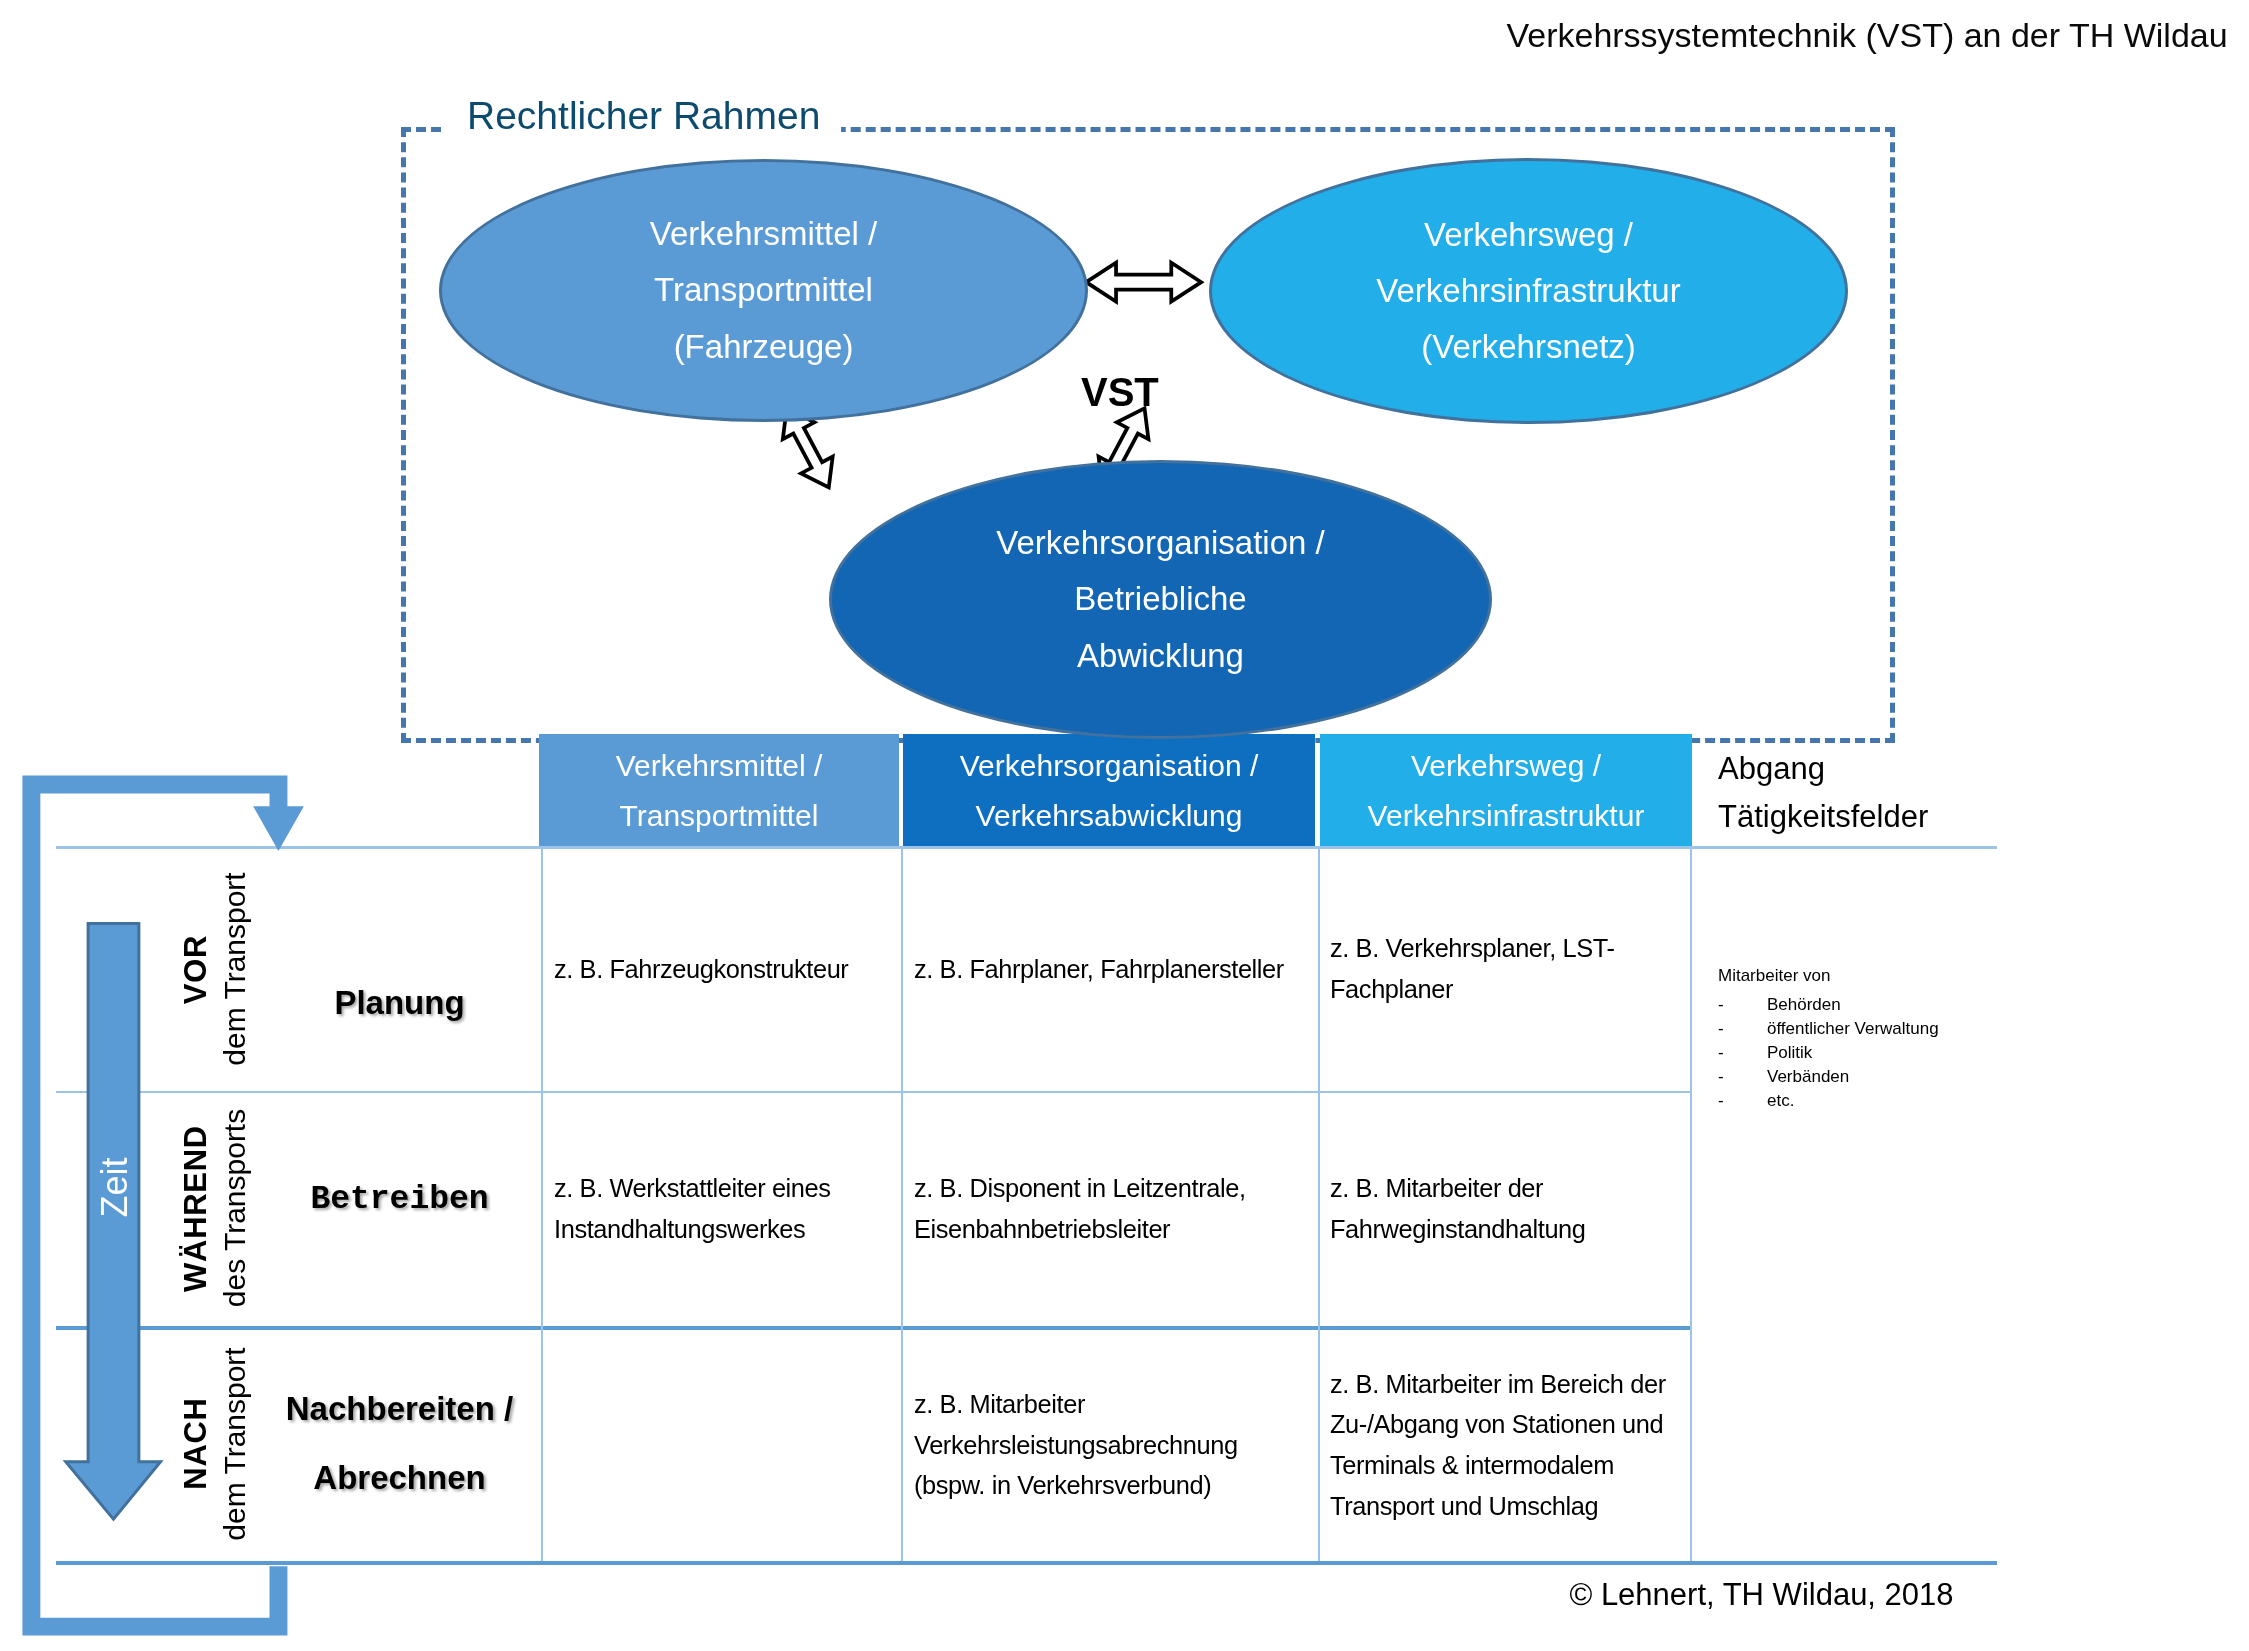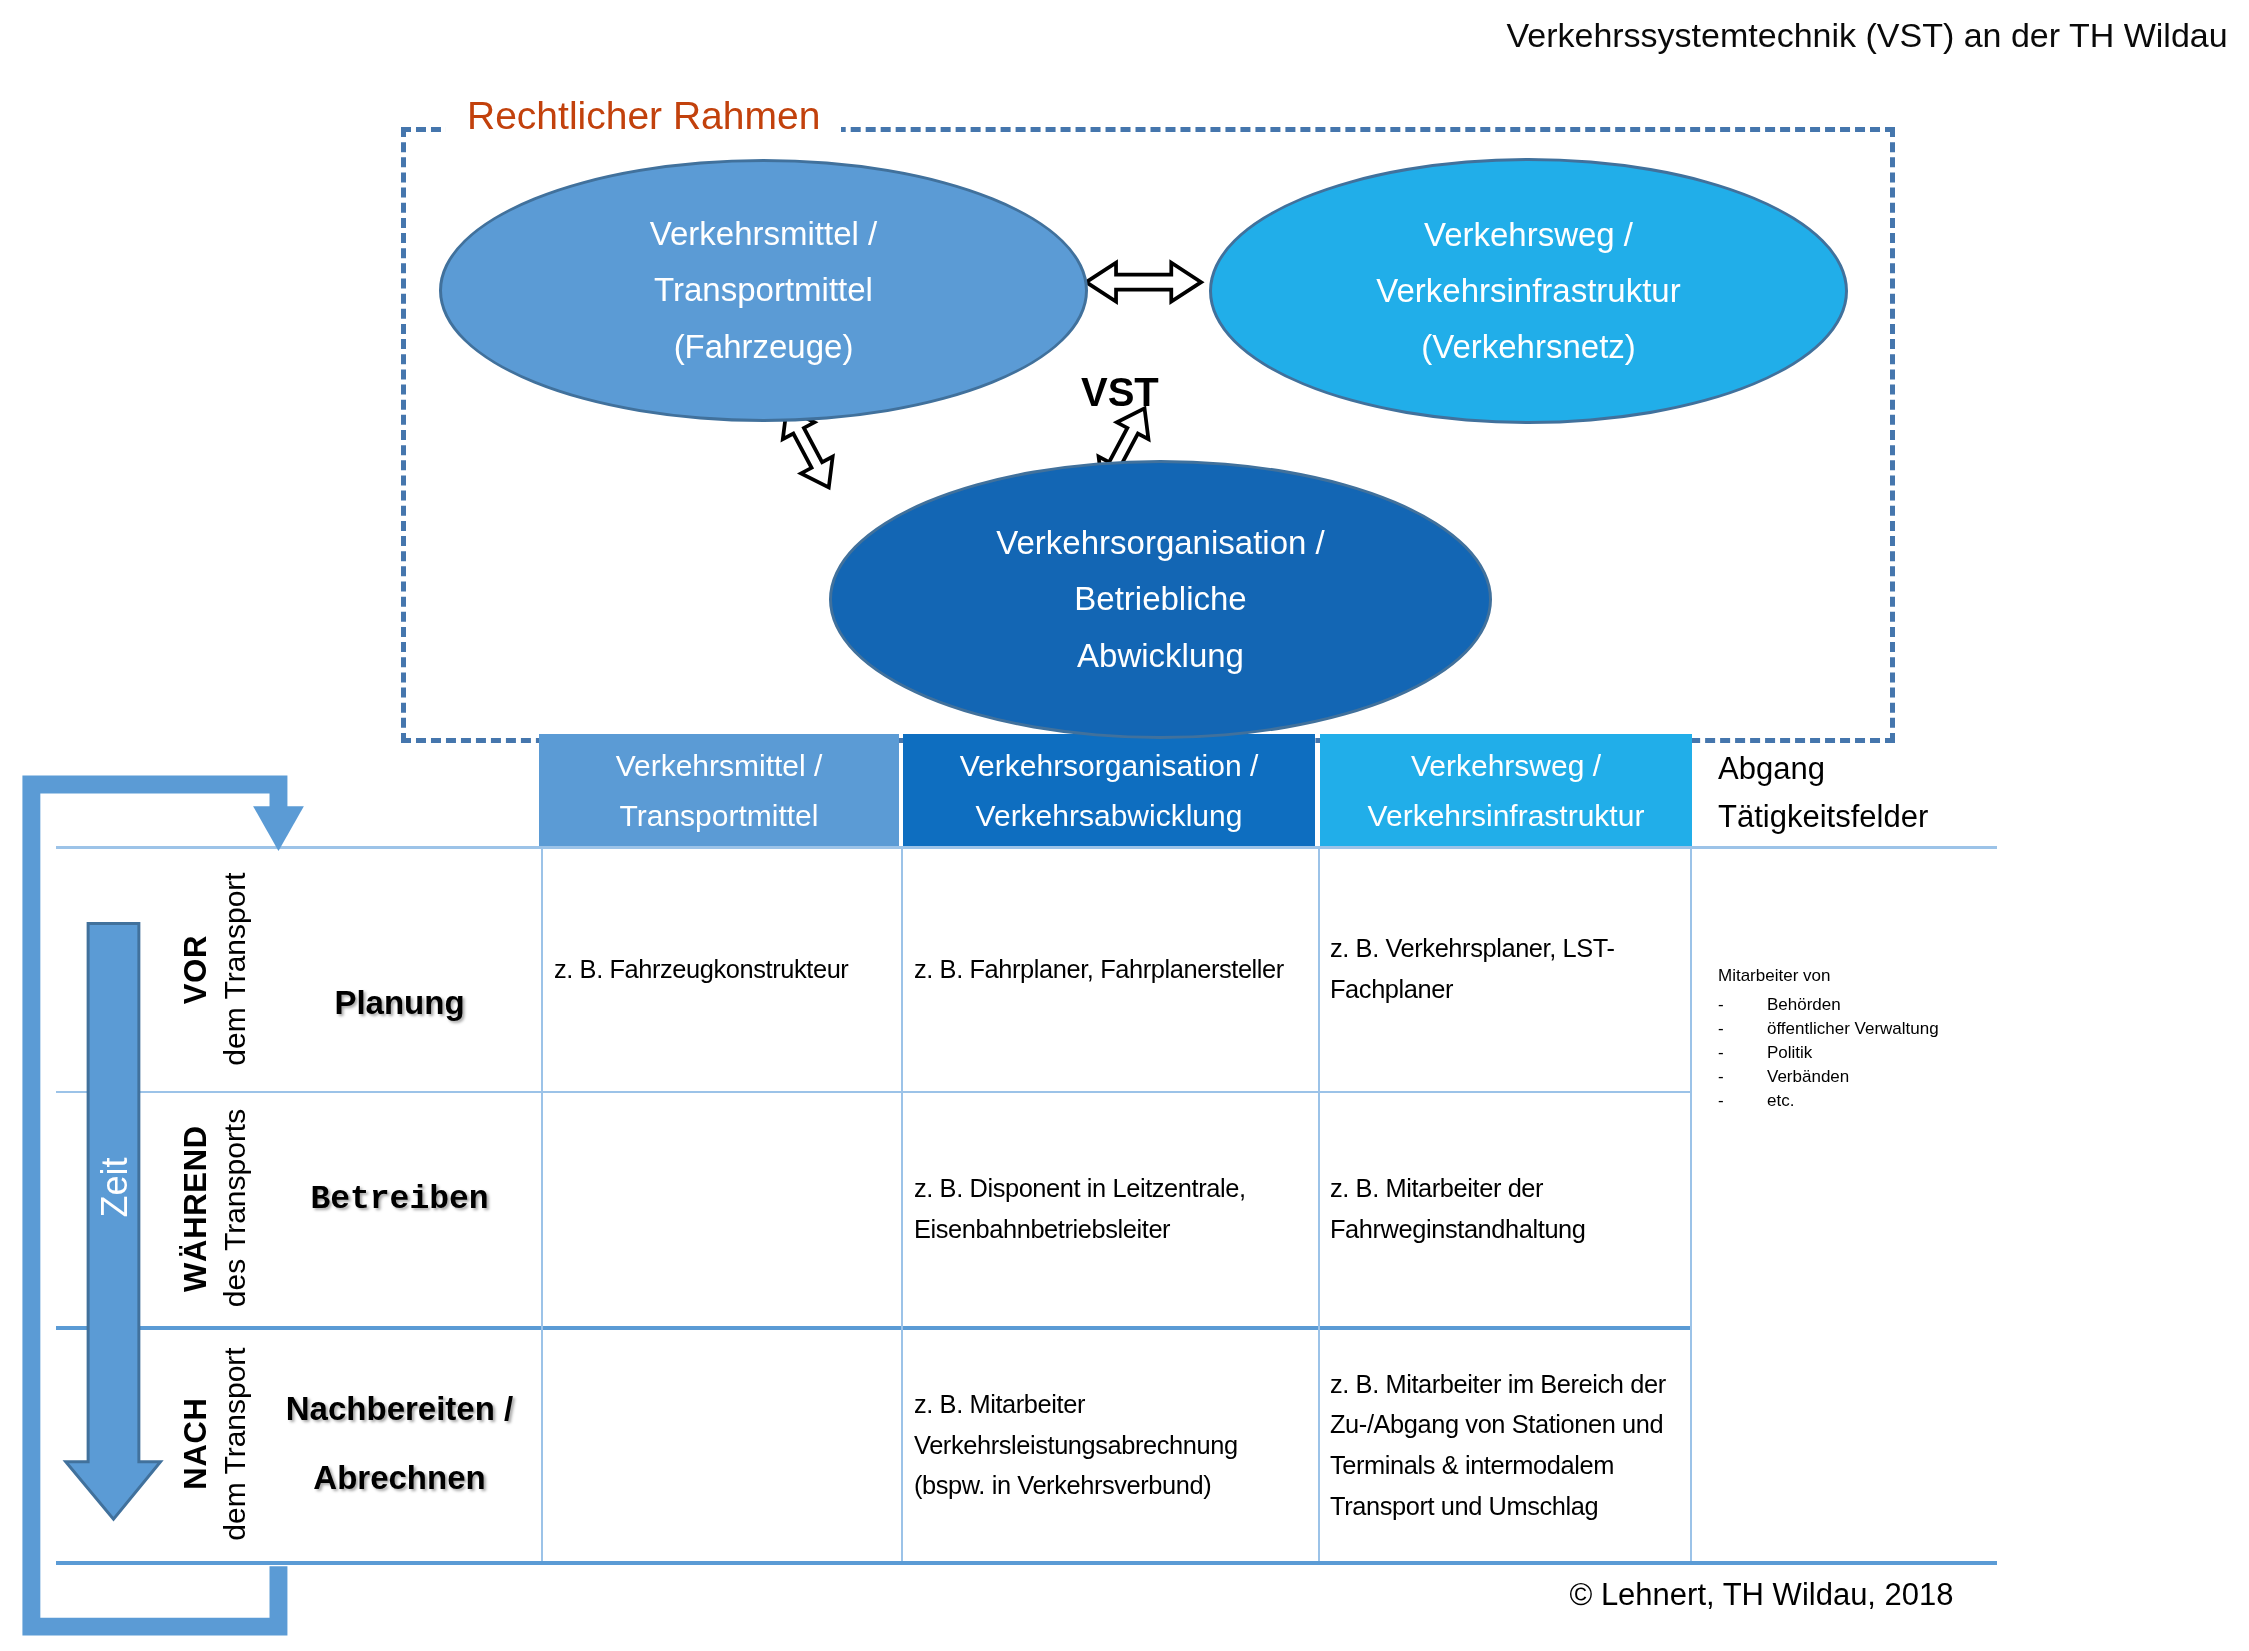--- a/index.html
+++ b/index.html
@@ -4,21 +4,21 @@
 <style>
   html,body{margin:0;padding:0;background:#ffffff;}
   .page{
     position:relative;width:2250px;height:1652px;background:#ffffff;
     font-family:"Liberation Sans", sans-serif;color:#000;overflow:hidden;
   }
   .abs{position:absolute;}
   .title{top:16.4px;right:22.4px;font-size:34px;color:#0a0a0a;}
   
   .frame{left:401px;top:127px;width:1484px;height:606px;border:5.2px dashed #4576AD;}
-  .frame-label{left:446px;top:94px;font-size:39px;color:#c2410c;background:#fff;padding:0 21px;z-index:3;}
+  .frame-label{left:446px;top:94px;font-size:39px;color:#0c4a6e;background:#fff;padding:0 21px;z-index:3;}
   
   .ellipse{
     border-radius:50%;border:3.7px solid #41719C;color:#fff;display:flex;
     flex-direction:column;align-items:center;justify-content:center;
     text-align:center;font-size:33px;line-height:1.7;z-index:2;
   }
   .e-mittel{left:439px;top:159px;width:643px;height:257px;}
   .e-weg{left:1209px;top:158px;width:633px;height:260px;}
   .e-org{left:829px;top:460px;width:657px;height:273px;}
   .vst{left:1081px;top:370px;width:142px;font-size:40px;font-weight:bold;z-index:2;}
@@ -169,20 +169,21 @@
     <span>Betreiben</span>
   </div>
   <div class="abs activity a3">
     <span>Nachbereiten /</span>
     <span>Abrechnen</span>
   </div>
 
   <div class="abs cell c1 r1">z. B. Fahrzeugkonstrukteur</div>
   <div class="abs cell c2 r1">z. B. Fahrplaner, Fahrplanersteller</div>
   <div class="abs cell c3 r1">z. B. Verkehrsplaner, LST-Fachplaner</div>
+  <div class="abs cell c1 r2">z. B. Werkstattleiter eines Instandhaltungswerkes</div>
   <div class="abs cell c2 r2">z. B. Disponent in Leitzentrale, Eisenbahnbetriebsleiter</div>
   <div class="abs cell c3 r2">z. B. Mitarbeiter der Fahrweginstandhaltung</div>
   <div class="abs cell c2 r3">z. B. Mitarbeiter Verkehrsleistungsabrechnung (bspw. in Verkehrsverbund)</div>
   <div class="abs cell c3 r3">z. B. Mitarbeiter im Bereich der Zu-/Abgang von Stationen und Terminals &amp; intermodalem Transport und Umschlag</div>
 
   <div class="abs extra-cell">
     <div>Mitarbeiter von</div>
     <div class="extra-items">
       <div class="extra-item">
         <span class="dash">-</span>

